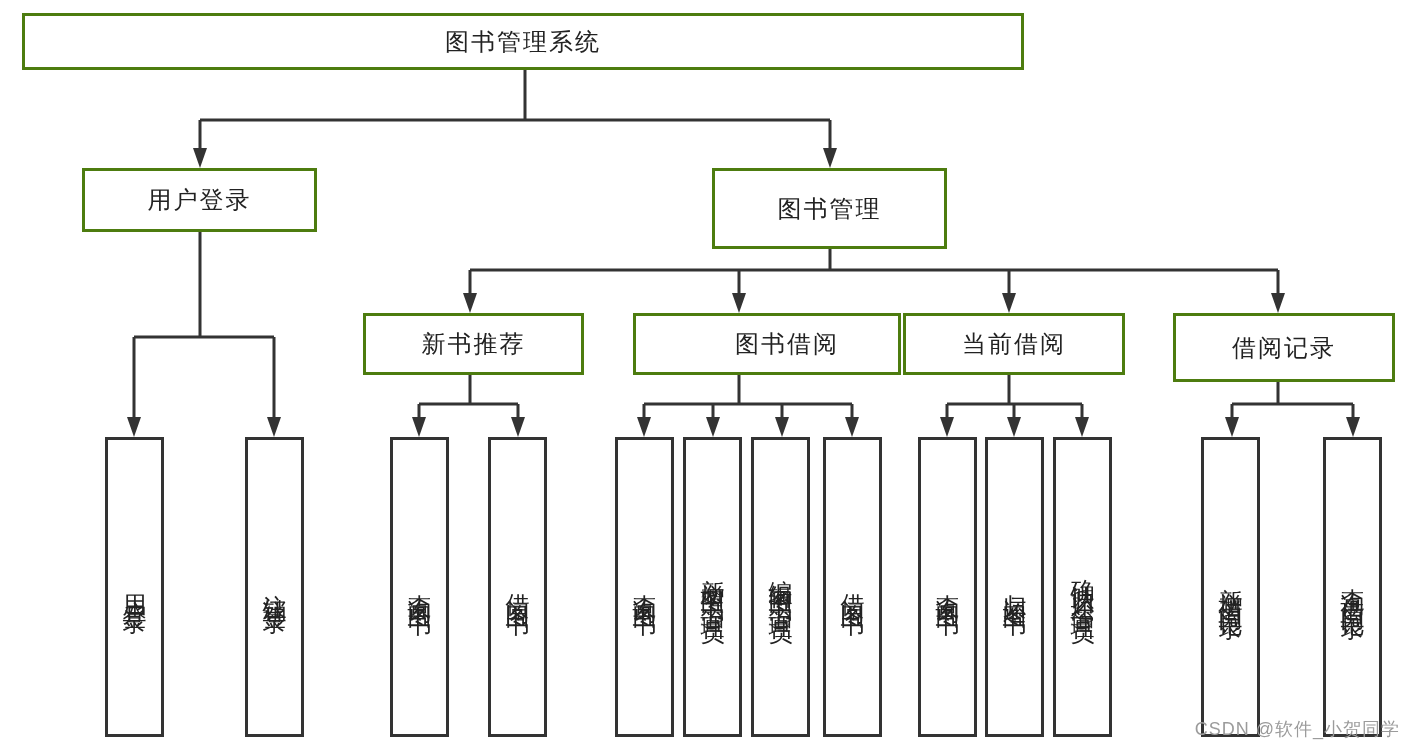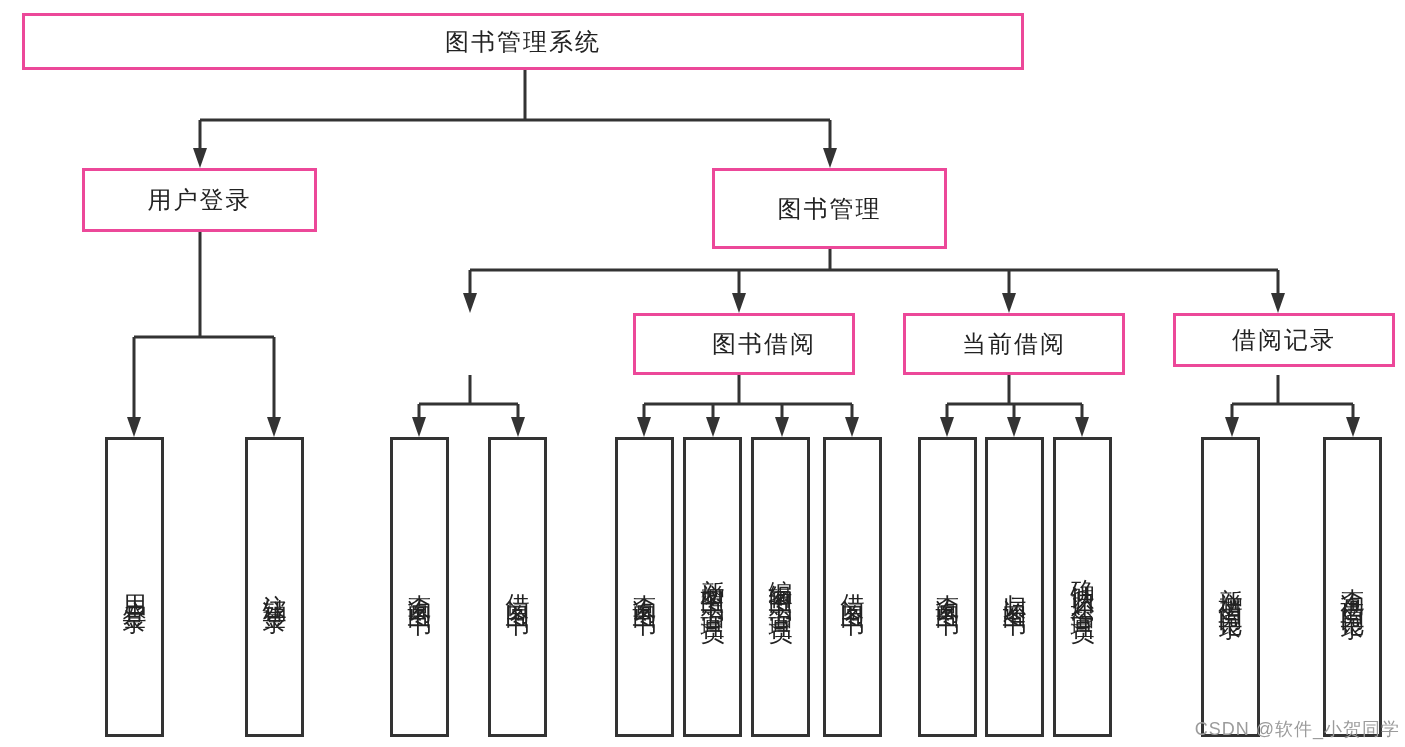--- a/index.html
+++ b/index.html
@@ -15,21 +15,21 @@
   .wires {
     position: absolute;
     left: 0; top: 0;
     width: 1405px; height: 747px;
     pointer-events: none;
   }
   .node {
     position: absolute;
     box-sizing: border-box;
     background: #ffffff;
-    border: 3px solid #ec4899;
+    border: 3px solid #4d7c0f;
     display: flex;
     align-items: center;
     justify-content: center;
     text-align: center;
   }
   .node .lbl {
     font-size: 24px;
     letter-spacing: 2px;
     white-space: nowrap;
   }
@@ -111,27 +111,30 @@
     <span class="lbl">图书管理系统</span>
   </div>
 
   <div class="node" style="left:82px; top:168px; width:235px; height:64px;">
     <span class="lbl">用户登录</span>
   </div>
   <div class="node" style="left:712px; top:168px; width:235px; height:81px;">
     <span class="lbl">图书管理</span>
   </div>
 
-  <div class="node" style="left:633px; top:313px; width:222px; height:62px;padding-left:40px;">
+  <div class="node" style="left:363px; top:313px; width:221px; height:62px;">
+    <span class="lbl">新书推荐</span>
+  </div>
+  <div class="node" style="left:633px; top:313px; width:268px; height:62px;padding-left:40px;">
     <span class="lbl">图书借阅</span>
   </div>
   <div class="node" style="left:903px; top:313px; width:222px; height:62px;">
     <span class="lbl">当前借阅</span>
   </div>
-  <div class="node" style="left:1173px; top:313px; width:222px; height:54px;">
+  <div class="node" style="left:1173px; top:313px; width:222px; height:69px;">
     <span class="lbl">借阅记录</span>
   </div>
 
   <div class="leaf" style="left:105px;">
     <span class="vlbl">用户登录</span>
   </div>
   <div class="leaf" style="left:245px;">
     <span class="vlbl">注销登录</span>
   </div>
 

